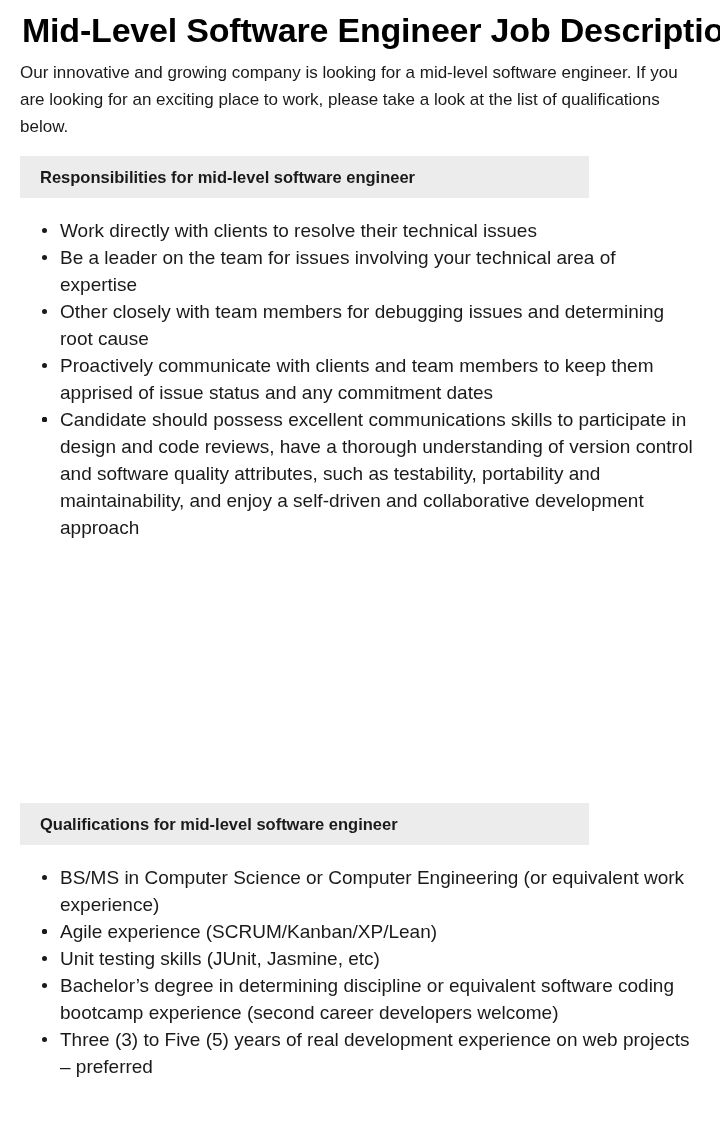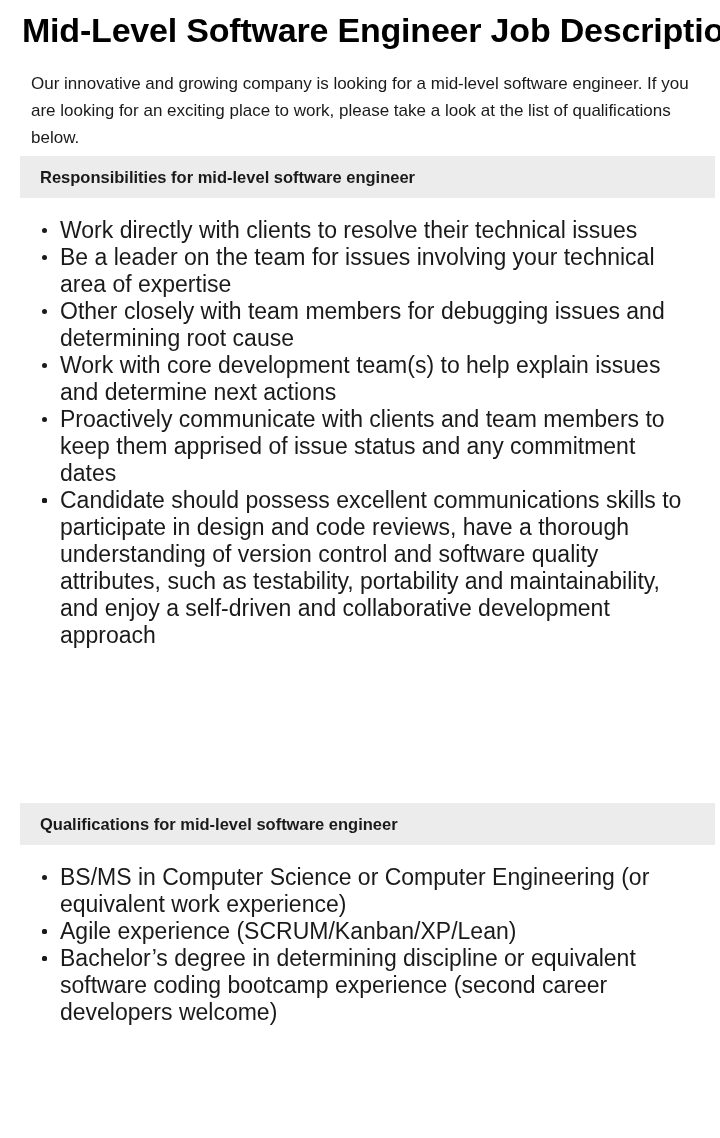--- a/index.html
+++ b/index.html
@@ -30,48 +30,48 @@
       white-space: nowrap;
       line-height: 40px;
     }
     .intro {
       position: absolute;
       left: 20px;
       top: 59px;
       width: 680px;
       font-size: 17px;
       line-height: 27px;
-      margin: 11px;
+      margin: 0;
       color: #1a1a1a;
     }
     .section-header {
       position: absolute;
       left: 20px;
-      width: 695px;
+      width: 569px;
       height: 42px;
       background: #ececec;
       box-sizing: border-box;
       padding-left: 20px;
       font-size: 16.5px;
       font-weight: bold;
       color: #1a1a1a;
       line-height: 42px;
       margin: 0;
     }
     .section-header.resp { top: 156px; }
     .section-header.qual { top: 803px; }
     ul.list {
       position: absolute;
       left: 20px;
       width: 675px;
       margin: 0;
       padding: 0 0 0 40px;
       box-sizing: border-box;
       list-style: none;
-      font-size: 23px;
+      font-size: 19px;
       line-height: 27px;
       color: #1a1a1a;
     }
     ul.list.resp { top: 217px; }
     ul.list.qual { top: 864px; }
     ul.list li {
       position: relative;
       margin: 0;
       padding: 0;
     }
@@ -92,29 +92,29 @@
   <h1 class="page-title">Mid-Level Software Engineer Job Description</h1>
 
   <p class="intro">Our innovative and growing company is looking for a mid-level software engineer. If you are looking for an exciting place to work, please take a look at the list of qualifications below.</p>
 
   <h2 class="section-header resp">Responsibilities for mid-level software engineer</h2>
 
   <ul class="list resp">
     <li><span class="bullet"></span><span>Work directly with clients to resolve their technical issues</span></li>
     <li><span class="bullet"></span><span>Be a leader on the team for issues involving your technical area of expertise</span></li>
     <li><span class="bullet"></span><span>Other closely with team members for debugging issues and determining root cause</span></li>
-    <li><span class="bullet"></span><span>Work with core development team(s) to help explain issues and determine next actions</span></li>
     <li><span class="bullet"></span><span>Proactively communicate with clients and team members to keep them apprised of issue status and any commitment dates</span></li>
     <li><span class="bullet"></span></li>
     <li><span class="bullet"></span></li>
     <li><span class="bullet"></span><span>Candidate should possess excellent communications skills to participate in design and code reviews, have a thorough understanding of version control and software quality attributes, such as testability, portability and maintainability, and enjoy a self-driven and collaborative development approach</span></li>
   </ul>
 
   <h2 class="section-header qual">Qualifications for mid-level software engineer</h2>
 
   <ul class="list qual">
     <li><span class="bullet"></span><span>BS/MS in Computer Science or Computer Engineering (or equivalent work experience)</span></li>
     <li><span class="bullet"></span></li>
     <li><span class="bullet"></span><span>Agile experience (SCRUM/Kanban/XP/Lean)</span></li>
-    <li><span class="bullet"></span></li>
+    <li><span class="bullet"></span><span>Unit testing skills (JUnit, Jasmine, etc)</span></li>
     <li><span class="bullet"></span><span>Bachelor’s degree in determining discipline or equivalent software coding bootcamp experience (second career developers welcome)</span></li>
+    <li><span class="bullet"></span><span>Three (3) to Five (5) years of real development experience on web projects – preferred</span></li>
   </ul>
 </div>
 
 </body></html>

